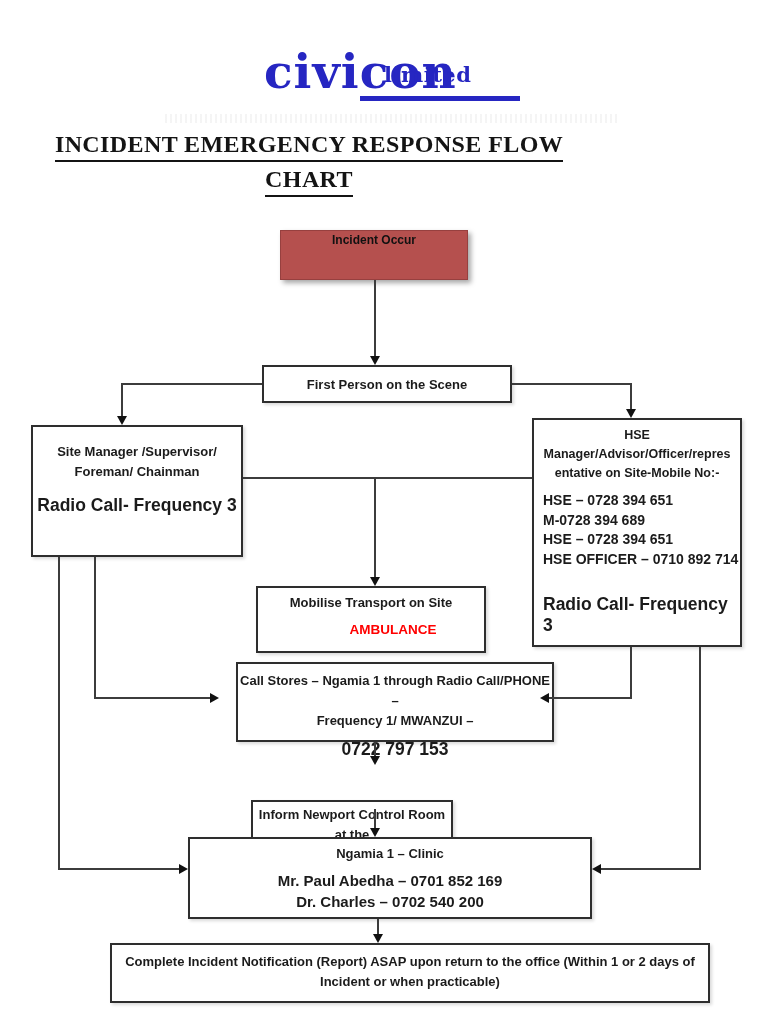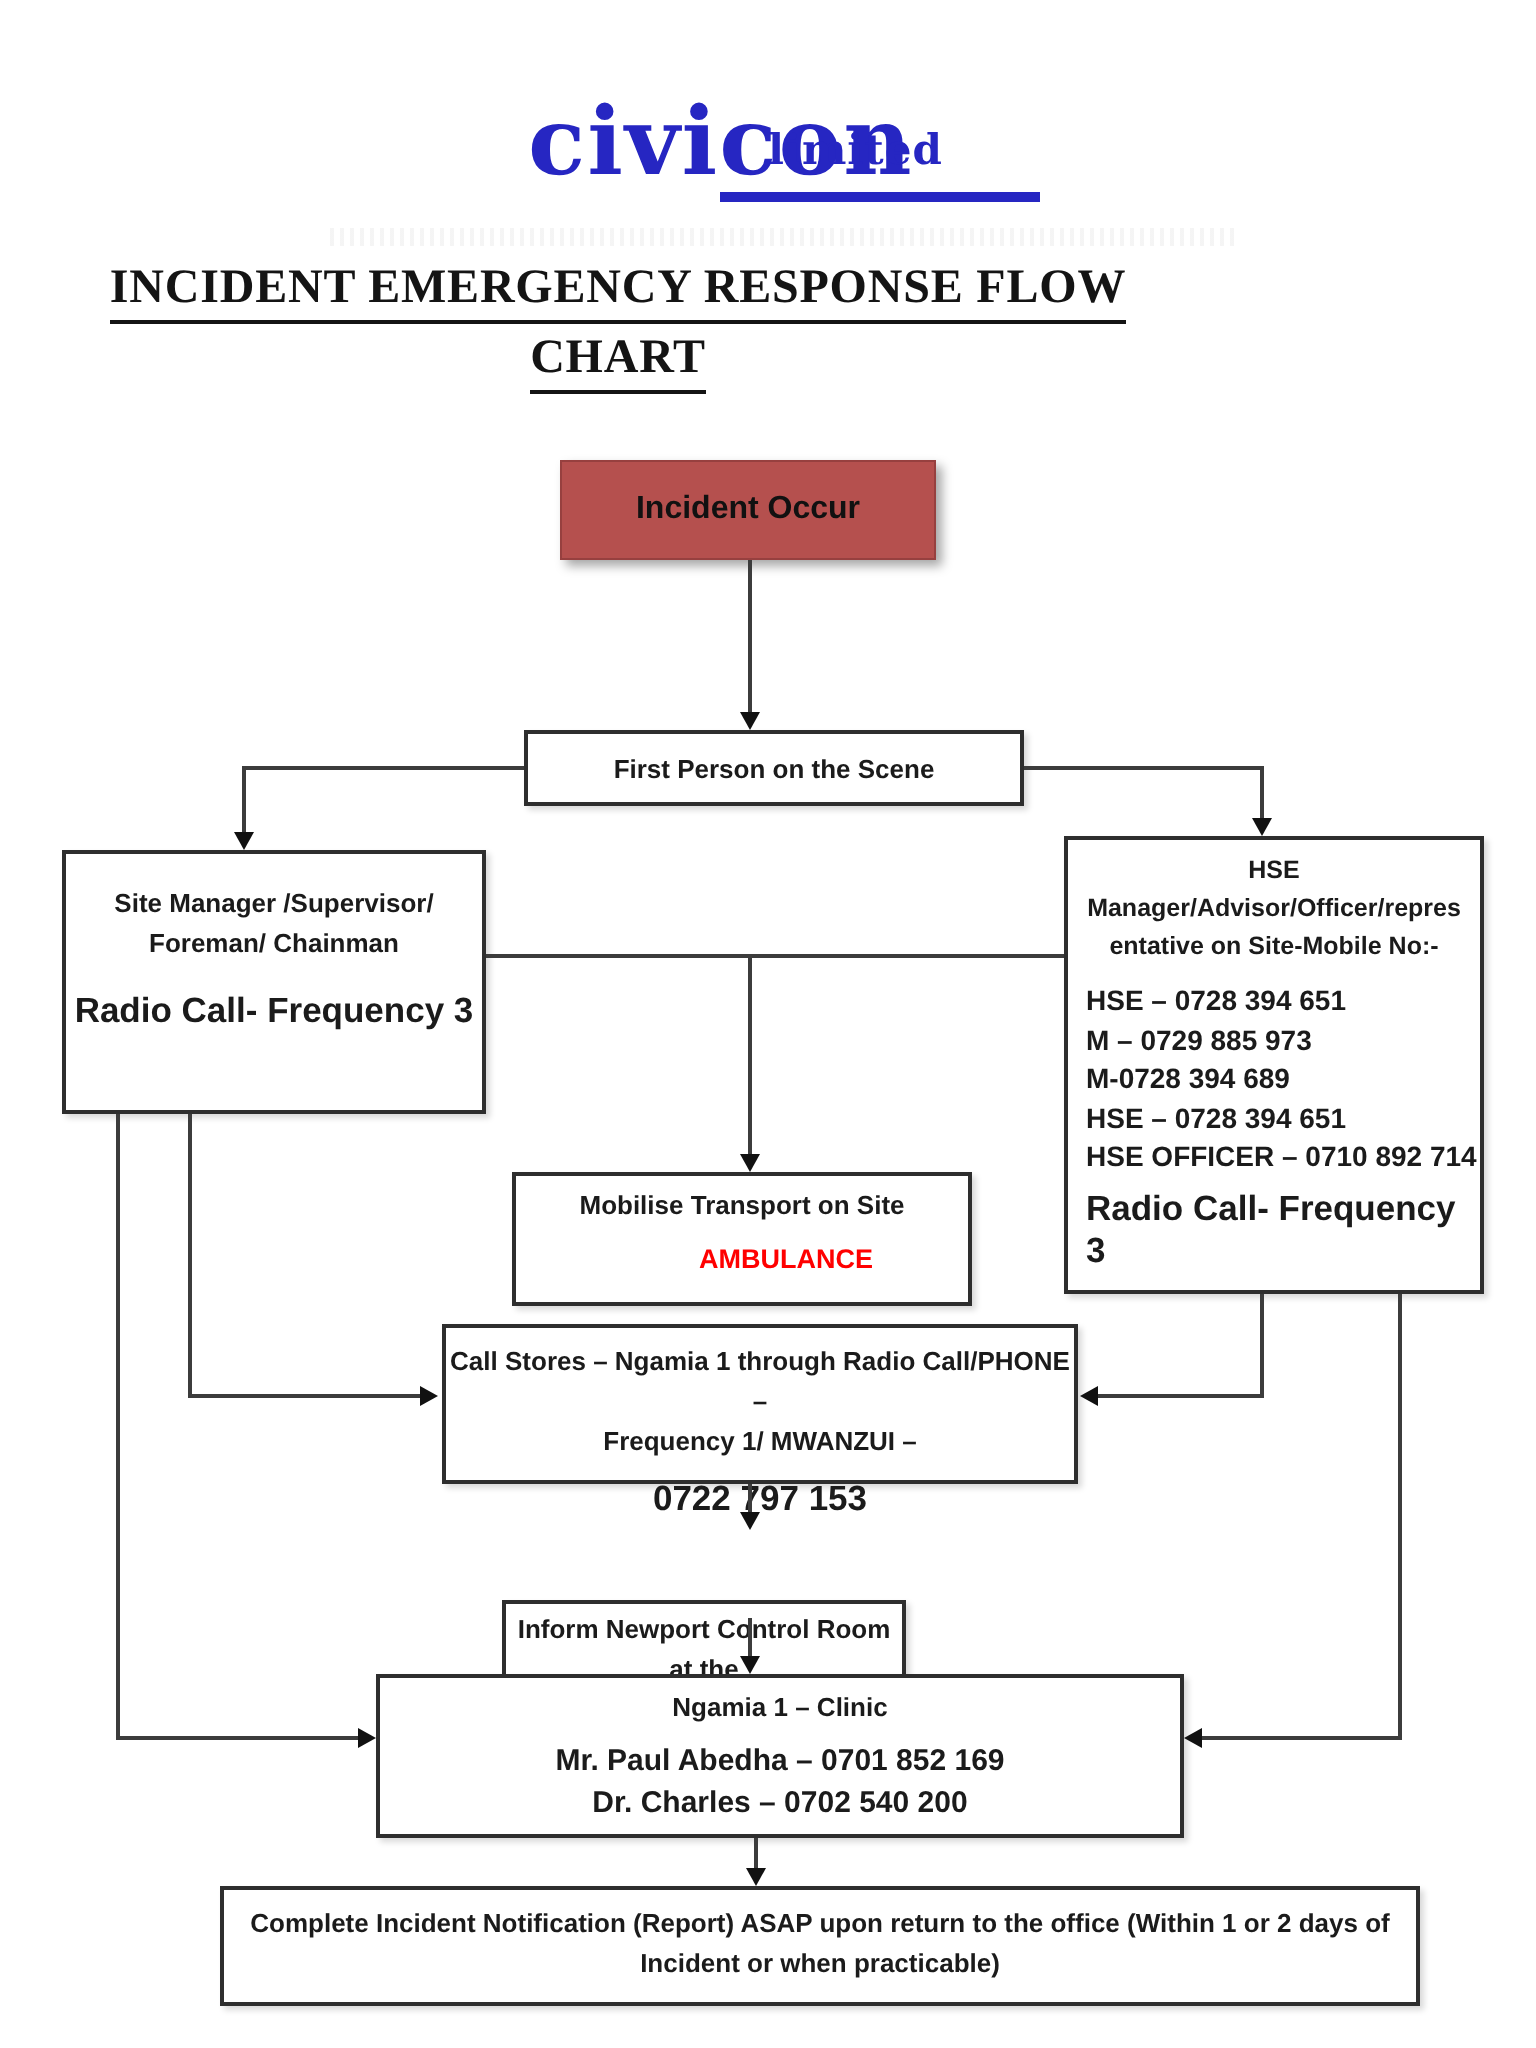--- a/index.html
+++ b/index.html
@@ -49,53 +49,52 @@
 <div class="abs logo-faint" style="left:165px;top:114px;width:455px;"></div>
 
 <div class="abs doc-title" style="top:131px;left:0;">
   <span class="u">INCIDENT EMERGENCY RESPONSE FLOW</span>
 </div>
 <div class="abs doc-title" style="top:166px;left:0;">
   <span class="u">CHART</span>
 </div>
 
 <div class="node node-start" style="left:280px;top:230px;width:188px;height:50px;">
-  <div style="font-size:16px;padding-top:15px;">Incident Occur</div>
+  <div style="font-size:12px;padding-top:2px;">Incident Occur</div>
 </div>
 
 <div class="node" style="left:262px;top:365px;width:250px;height:38px;">
   <div class="small-t" style="padding-top:8px;">First Person on the Scene</div>
 </div>
 
 <div class="node" style="left:31px;top:425px;width:212px;height:132px;">
   <div class="small-t" style="padding-top:15px;">Site Manager /Supervisor/</div>
   <div class="small-t">Foreman/ Chainman</div>
   <div class="big-t" style="margin-top:13px;">Radio Call- Frequency 3</div>
 </div>
 
 <div class="node" style="left:532px;top:418px;width:210px;height:229px;text-align:left;">
   <div style="font-size:12.5px;line-height:19px;text-align:center;padding-top:6px;">HSE</div>
   <div style="font-size:12.5px;line-height:19px;text-align:center;">Manager/Advisor/Officer/repres</div>
   <div style="font-size:12.5px;line-height:19px;text-align:center;">entative on Site-Mobile No:-</div>
   <div style="font-size:14px;line-height:19.5px;padding:8px 0 0 9px;">
     <div>HSE – 0728 394 651</div>
-    <div>M – 0729 885 973</div>
     <div>M-0728 394 689</div>
     <div>HSE – 0728 394 651</div>
     <div>HSE OFFICER – 0710 892 714</div>
   </div>
   <div class="big-t" style="position:absolute;left:9px;bottom:9px;">Radio Call- Frequency 3</div>
 </div>
 
 <div class="node" style="left:256px;top:586px;width:230px;height:67px;">
   <div class="small-t" style="padding-top:5px;">Mobilise Transport on Site</div>
   <div style="font-size:13.5px;margin-top:9px;color:#ff0000;padding-left:44px;">AMBULANCE</div>
 </div>
 
-<div class="node" style="left:221px;top:662px;width:318px;height:80px;">
+<div class="node" style="left:236px;top:662px;width:318px;height:80px;">
   <div class="small-t" style="padding-top:7px;">Call Stores – Ngamia 1 through Radio Call/PHONE –</div>
   <div class="small-t">Frequency 1/ MWANZUI –</div>
   <div class="big-t" style="margin-top:8px;">0722 797 153</div>
 </div>
 
 <div class="node" style="left:251px;top:800px;width:202px;height:44px;">
   <div class="small-t" style="padding-top:3px;">Inform Newport Control Room at the</div>
   <div class="small-t">Gate</div>
 </div>
 

